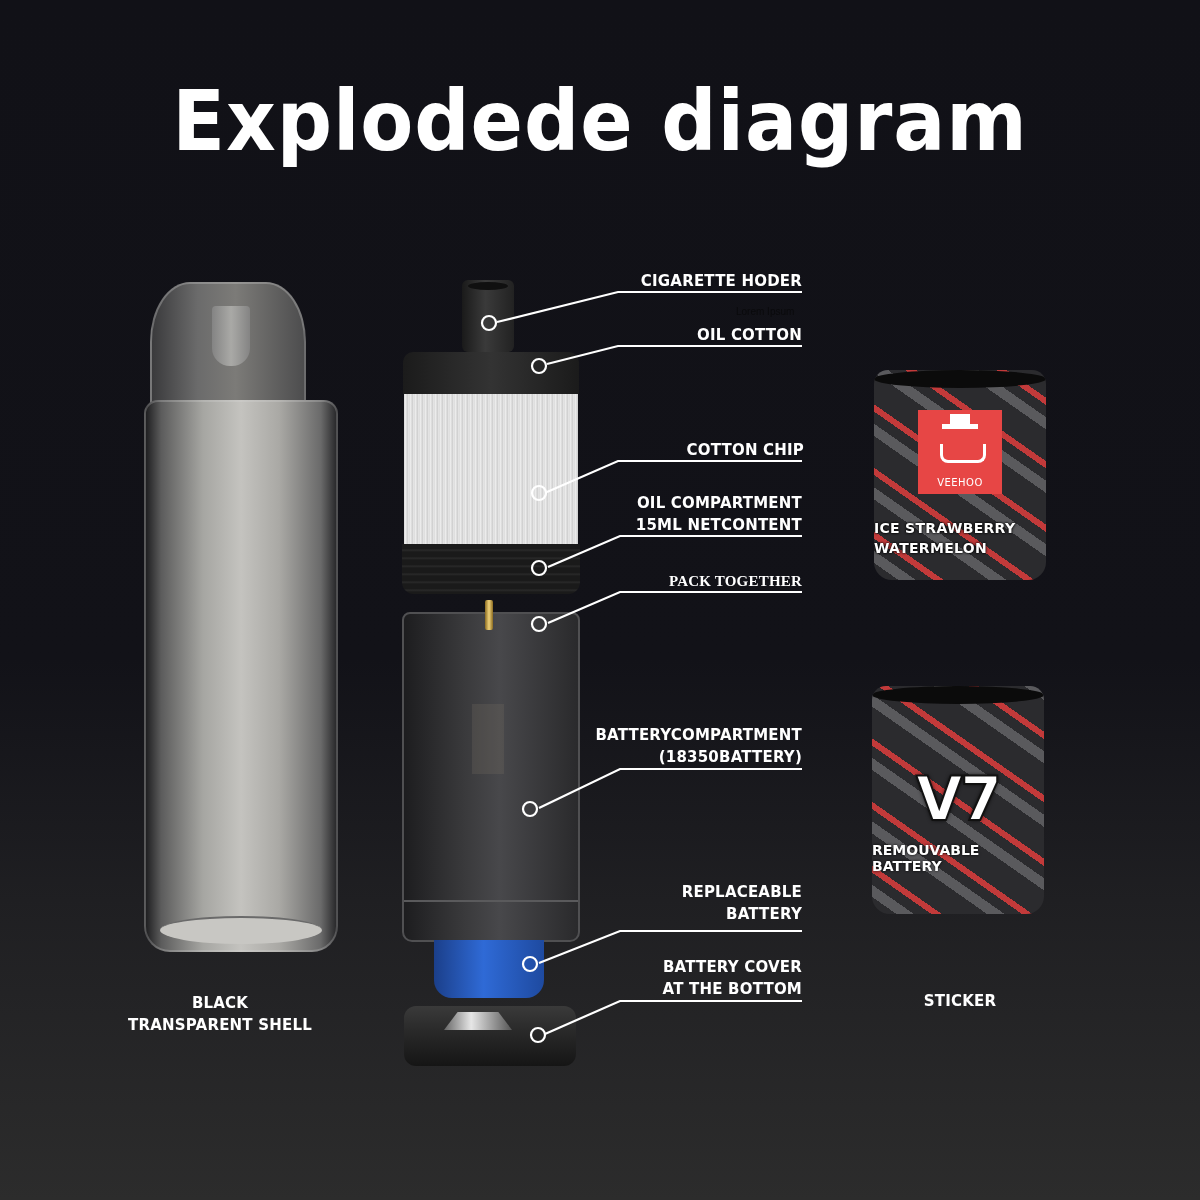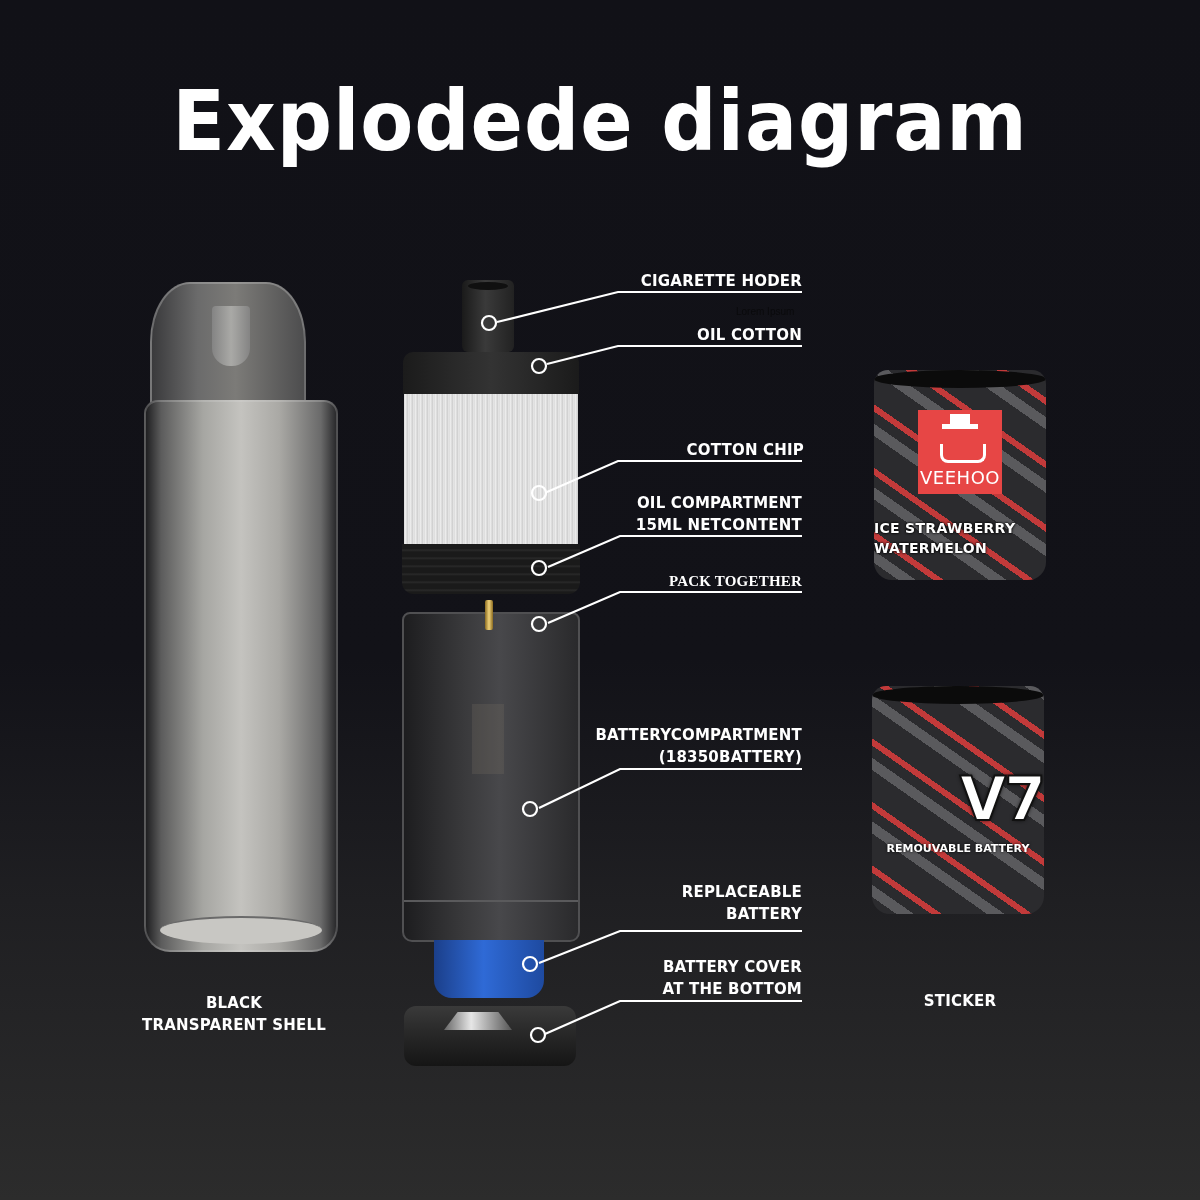--- a/index.html
+++ b/index.html
@@ -116,53 +116,53 @@
   }
   .sticker.s1 { left: 874px; top: 370px; height: 210px; }
   .sticker.s2 { left: 872px; top: 686px; height: 228px; }
   .logo-box {
     position: absolute; left: 44px; top: 40px; width: 84px; height: 84px; background: #e74645;
     display: flex; flex-direction: column; align-items: center; justify-content: flex-end;
   }
   .logo-hat { position: absolute; left: 24px; top: 14px; width: 36px; height: 10px; border-top: 5px solid #fff; }
   .logo-hat::before { content:""; position:absolute; left:8px; top:-15px; width:20px; height:10px; background:#fff; }
   .logo-face { position: absolute; left: 22px; top: 34px; width: 40px; height: 16px; border: 3px solid #fff; border-top: none; border-radius: 0 0 8px 8px; }
-  .logo-text { font-size: 18px; color: #fff; margin-bottom: 6px; font-family: "DejaVu Sans", sans-serif; letter-spacing: 0.5px; }
+  .logo-text { font-size: 10px; color: #fff; margin-bottom: 6px; font-family: "DejaVu Sans", sans-serif; letter-spacing: 0.5px; }
   .flavor {
     position: absolute; left: 0; width: 172px; top: 148px; text-align: left; color: #fff;
     font-weight: bold; font-size: 14px; line-height: 20px; letter-spacing: 0.3px;
     text-shadow: 0 0 3px #000, 0 0 2px #000;
     font-family: "DejaVu Sans", sans-serif;
   }
   .v7 {
-    position: absolute; left: 0; width: 172px; top: 78px; text-align: right; color: #fff;
+    position: absolute; left: 0; width: 172px; top: 78px; text-align: center; color: #fff;
     font-size: 60px; font-weight: bold; letter-spacing: -2px;
     -webkit-text-stroke: 2px #111; text-shadow: 0 0 4px #000;
     font-family: "DejaVu Sans", sans-serif;
   }
   .removable {
-    position: absolute; left: 0; width: 172px; top: 156px; text-align: center; color: #fff;
-    font-size: 11px; font-weight: bold; text-shadow: 0 0 3px #000;
+    position: absolute; left: 0; width: 172px; top: 156px; color: #fff;
+    font-size: 14px; font-weight: bold; text-shadow: 0 0 3px #000;
     font-family: "DejaVu Sans", sans-serif;
   }
 </style>
 </head>
 <body>
 
 <div class="title">Explodede diagram</div>
 
 <div class="part">
   <div class="shell-top">
       <div class="cup"></div>
     </div>
   <div class="shell-body">
       <div class="bottom"></div>
     </div>
 </div>
-<div class="label center" style="left:124px; top:992px; width:220px;">
+<div class="label center" style="left:110px; top:992px; width:220px;">
   <div>BLACK</div>
   <div>TRANSPARENT SHELL</div>
 </div>
 
 <div class="holder"></div>
 <div class="oil-top"></div>
 <div class="cotton"></div>
 <div class="oil-bottom"></div>
 <div class="batt-comp">
   <div class="glow"></div>

